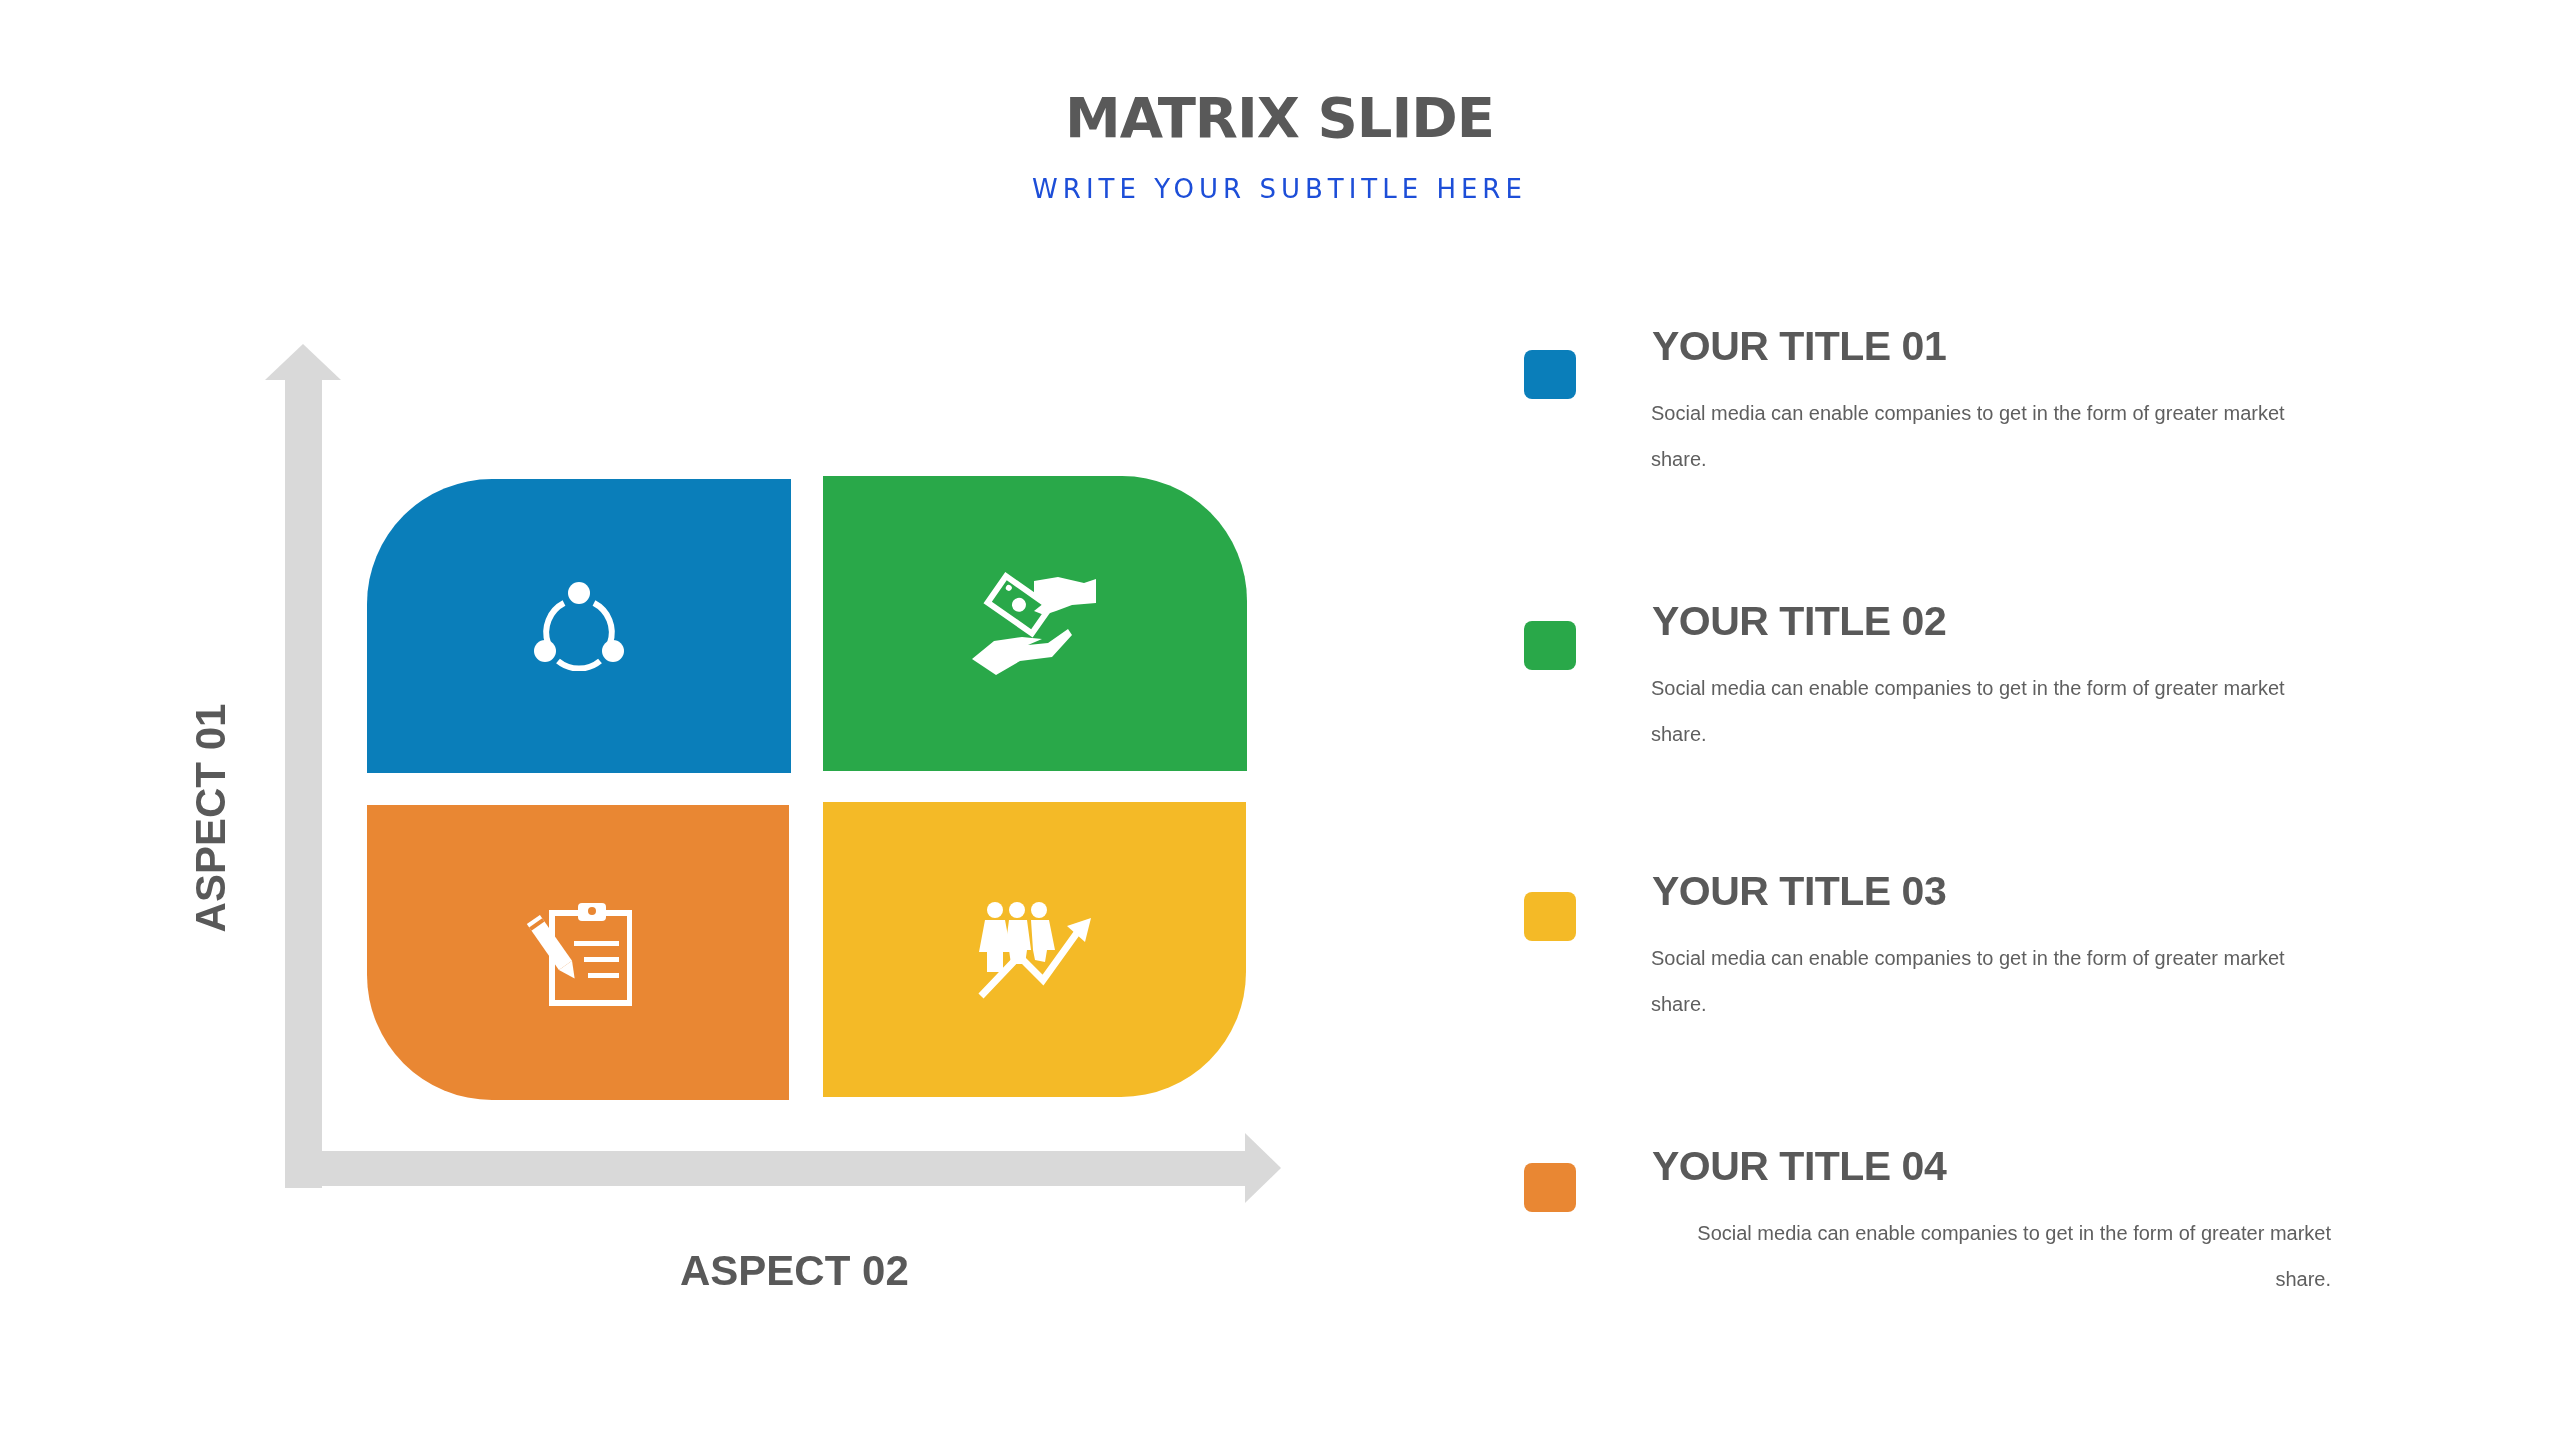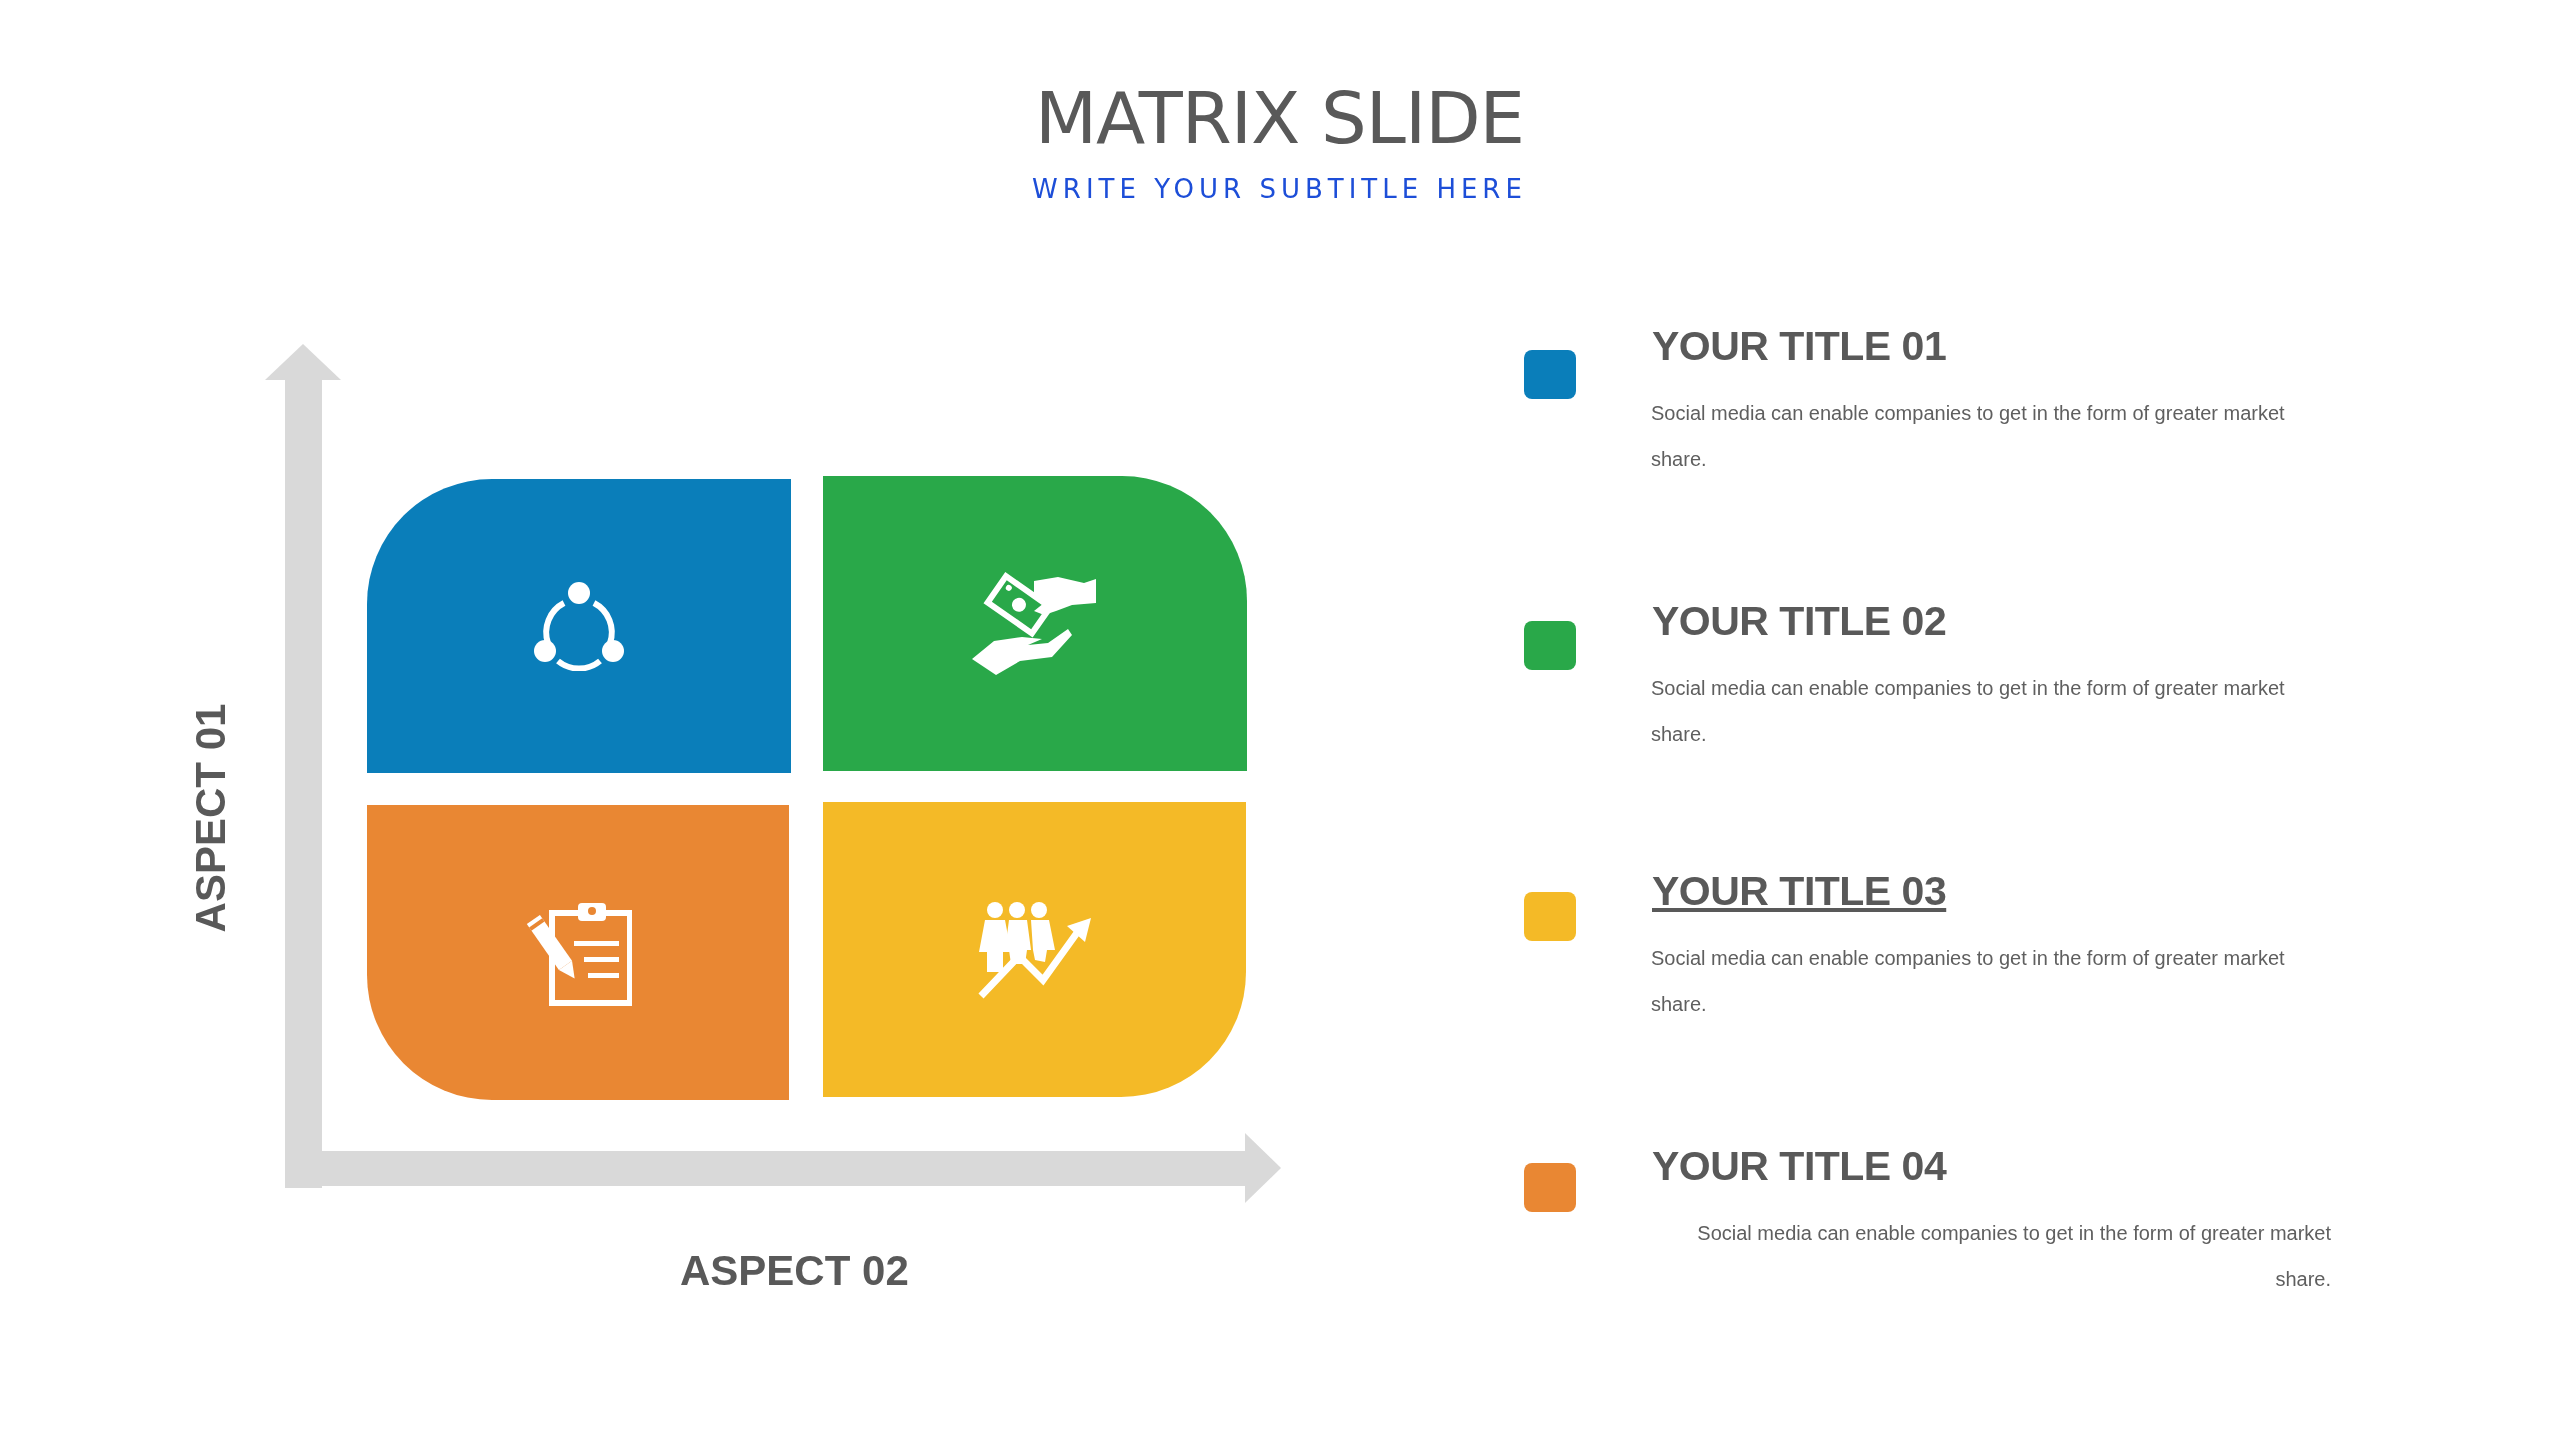--- a/index.html
+++ b/index.html
@@ -2,21 +2,21 @@
 <html><head>
 <meta charset="utf-8">
 <style>
   html, body { margin: 0; padding: 0; }
   body {
     width: 2559px; height: 1440px; background: #ffffff; position: relative; overflow: hidden;
     font-family: "Liberation Sans", sans-serif; color: #5b5b5b;
   }
   .title {
     position: absolute; left: 0; width: 2559px; top: 78px; text-align: center;
-    font-family: "DejaVu Sans", sans-serif; font-weight: normal; font-size: 72px; line-height: 80px;
+    font-family: "DejaVu Sans", sans-serif; font-weight: bold; font-size: 56px; line-height: 80px;
     color: #595959; letter-spacing: -1px;
   }
   .subtitle {
     position: absolute; left: 0; width: 2559px; top: 172px; text-align: center;
     font-family: "DejaVu Sans", sans-serif; font-size: 26px; line-height: 34px;
     color: #1d4ed8; letter-spacing: 5px;
   }
   
   .axis { position: absolute; background: #d9d9d9; }
   .v-shaft { left: 285px; top: 378px; width: 37px; height: 810px; }
@@ -121,21 +121,21 @@
 </div>
 
 <div class="item" style="top:597px;">
   <div class="swatch" style="top:24px;background:#29a849;"></div>
   <div class="item-title" style="top:0;">YOUR TITLE 02</div>
   <div class="item-body" style="top:68px;">Social media can enable companies to get in the form of greater market share.</div>
 </div>
 
 <div class="item" style="top:867px;">
   <div class="swatch" style="top:25px;background:#f4ba27;"></div>
-  <div class="item-title" style="top:0;text-decoration:underline;">YOUR TITLE 03</div>
+  <div class="item-title" style="top:0;">YOUR TITLE 03</div>
   <div class="item-body" style="top:68px;">Social media can enable companies to get in the form of greater market share.</div>
 </div>
 
 <div class="item" style="top:1142px;text-align:right;">
   <div class="swatch" style="top:21px;background:#e98733;"></div>
   <div class="item-title" style="top:0;">YOUR TITLE 04</div>
   <div class="item-body" style="top:68px;">Social media can enable companies to get in the form of greater market share.</div>
 </div>
 
 </body></html>

